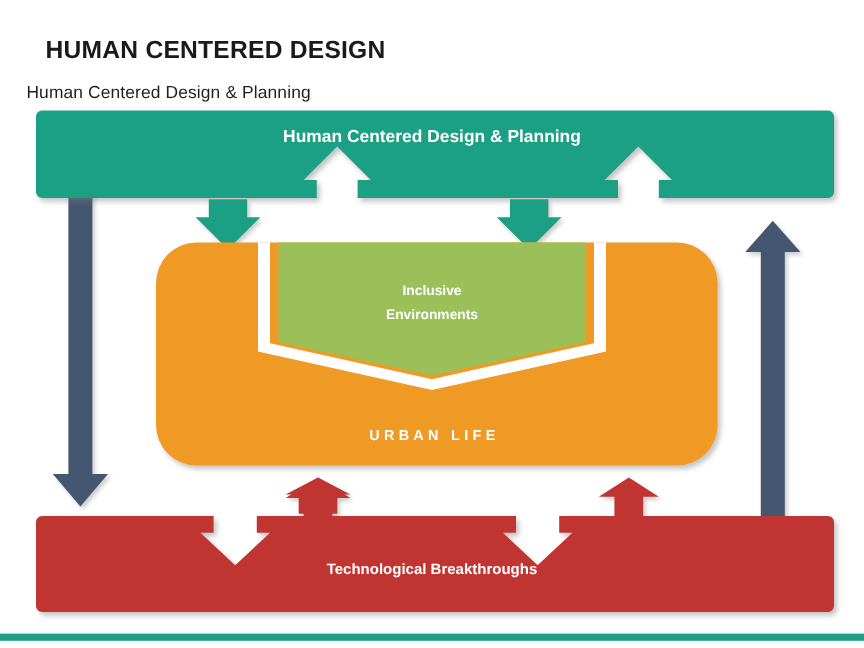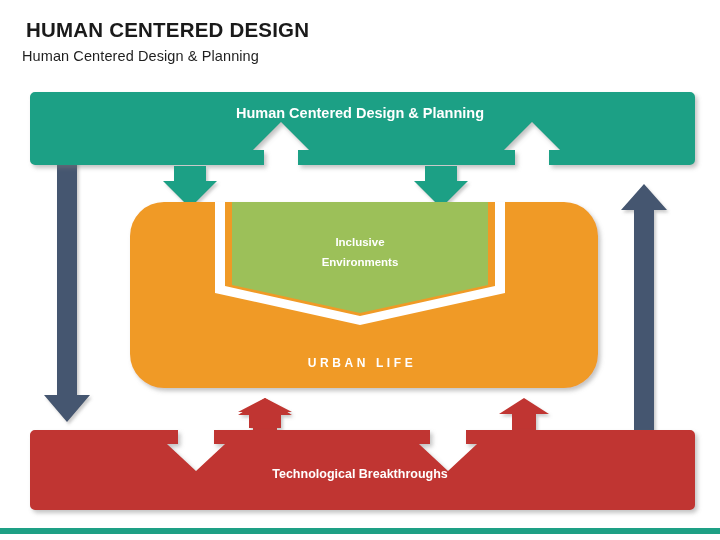--- a/index.html
+++ b/index.html
@@ -28,21 +28,21 @@
     left: 22px;
     top: 14px;
     width: 660px;
   }
   .slide-title {
     font-size: 20.5px;
     font-weight: bold;
     color: #1a1a1a;
     letter-spacing: 0.2px;
     line-height: 1.15;
-    margin: 4px;
+    margin: 16px;
     white-space: nowrap;
   }
   .slide-subtitle {
     font-size: 14.5px;
     font-weight: normal;
     color: #1f1f1f;
     letter-spacing: 0.1px;
     line-height: 1.2;
     margin: 6px 0 0 0;
     white-space: nowrap;

